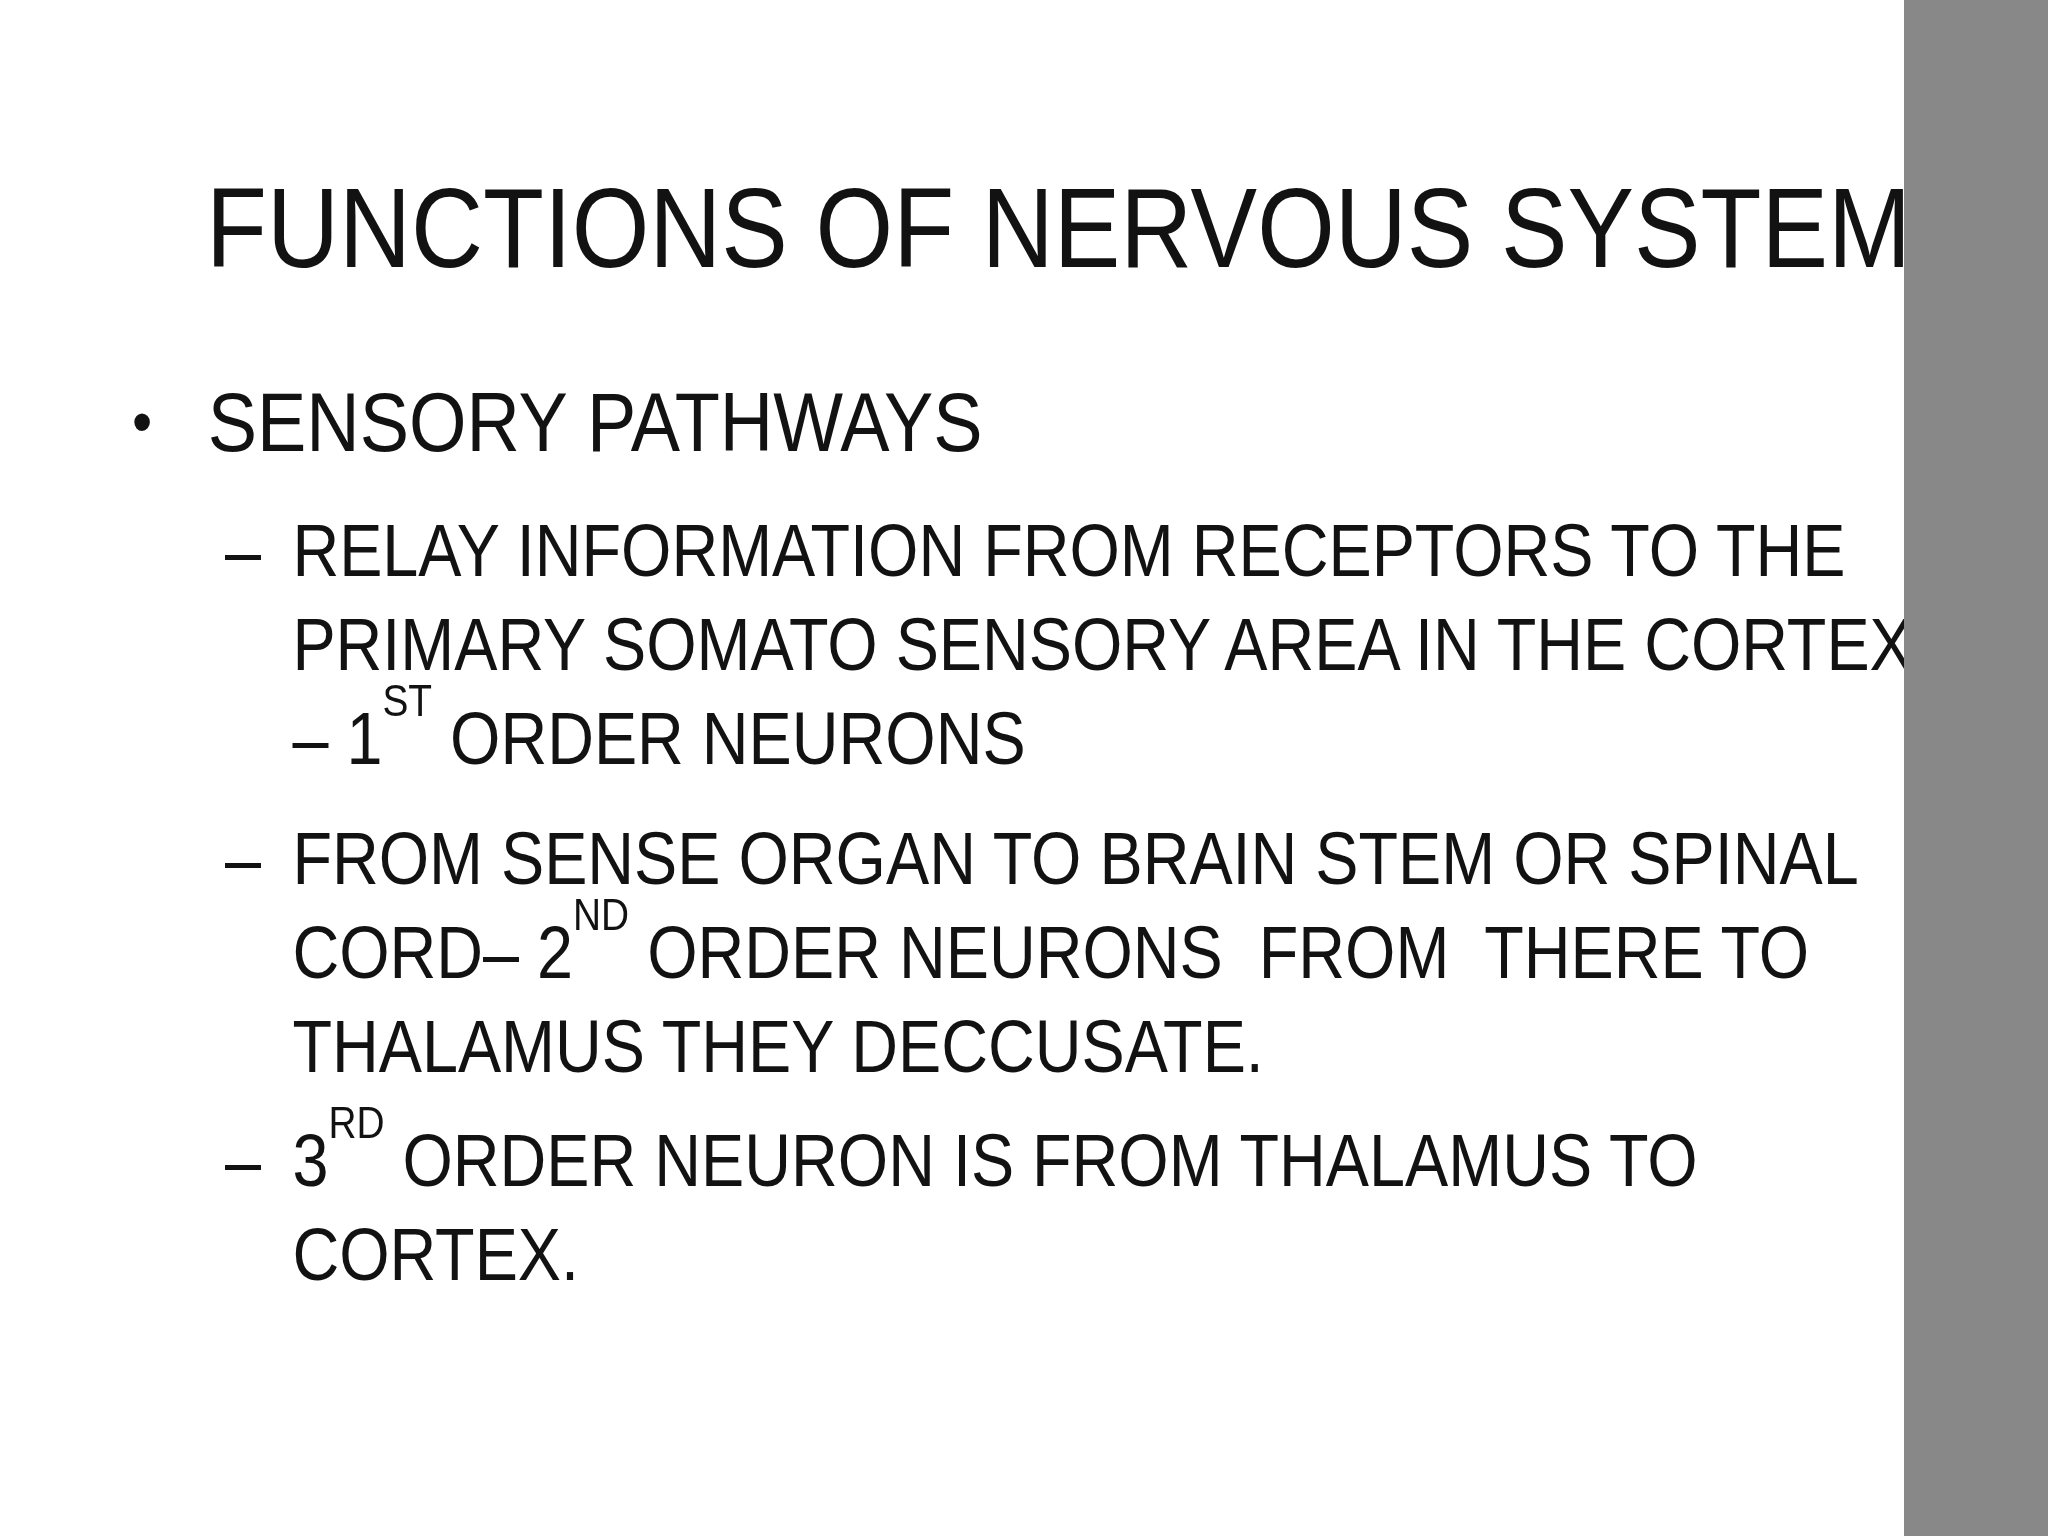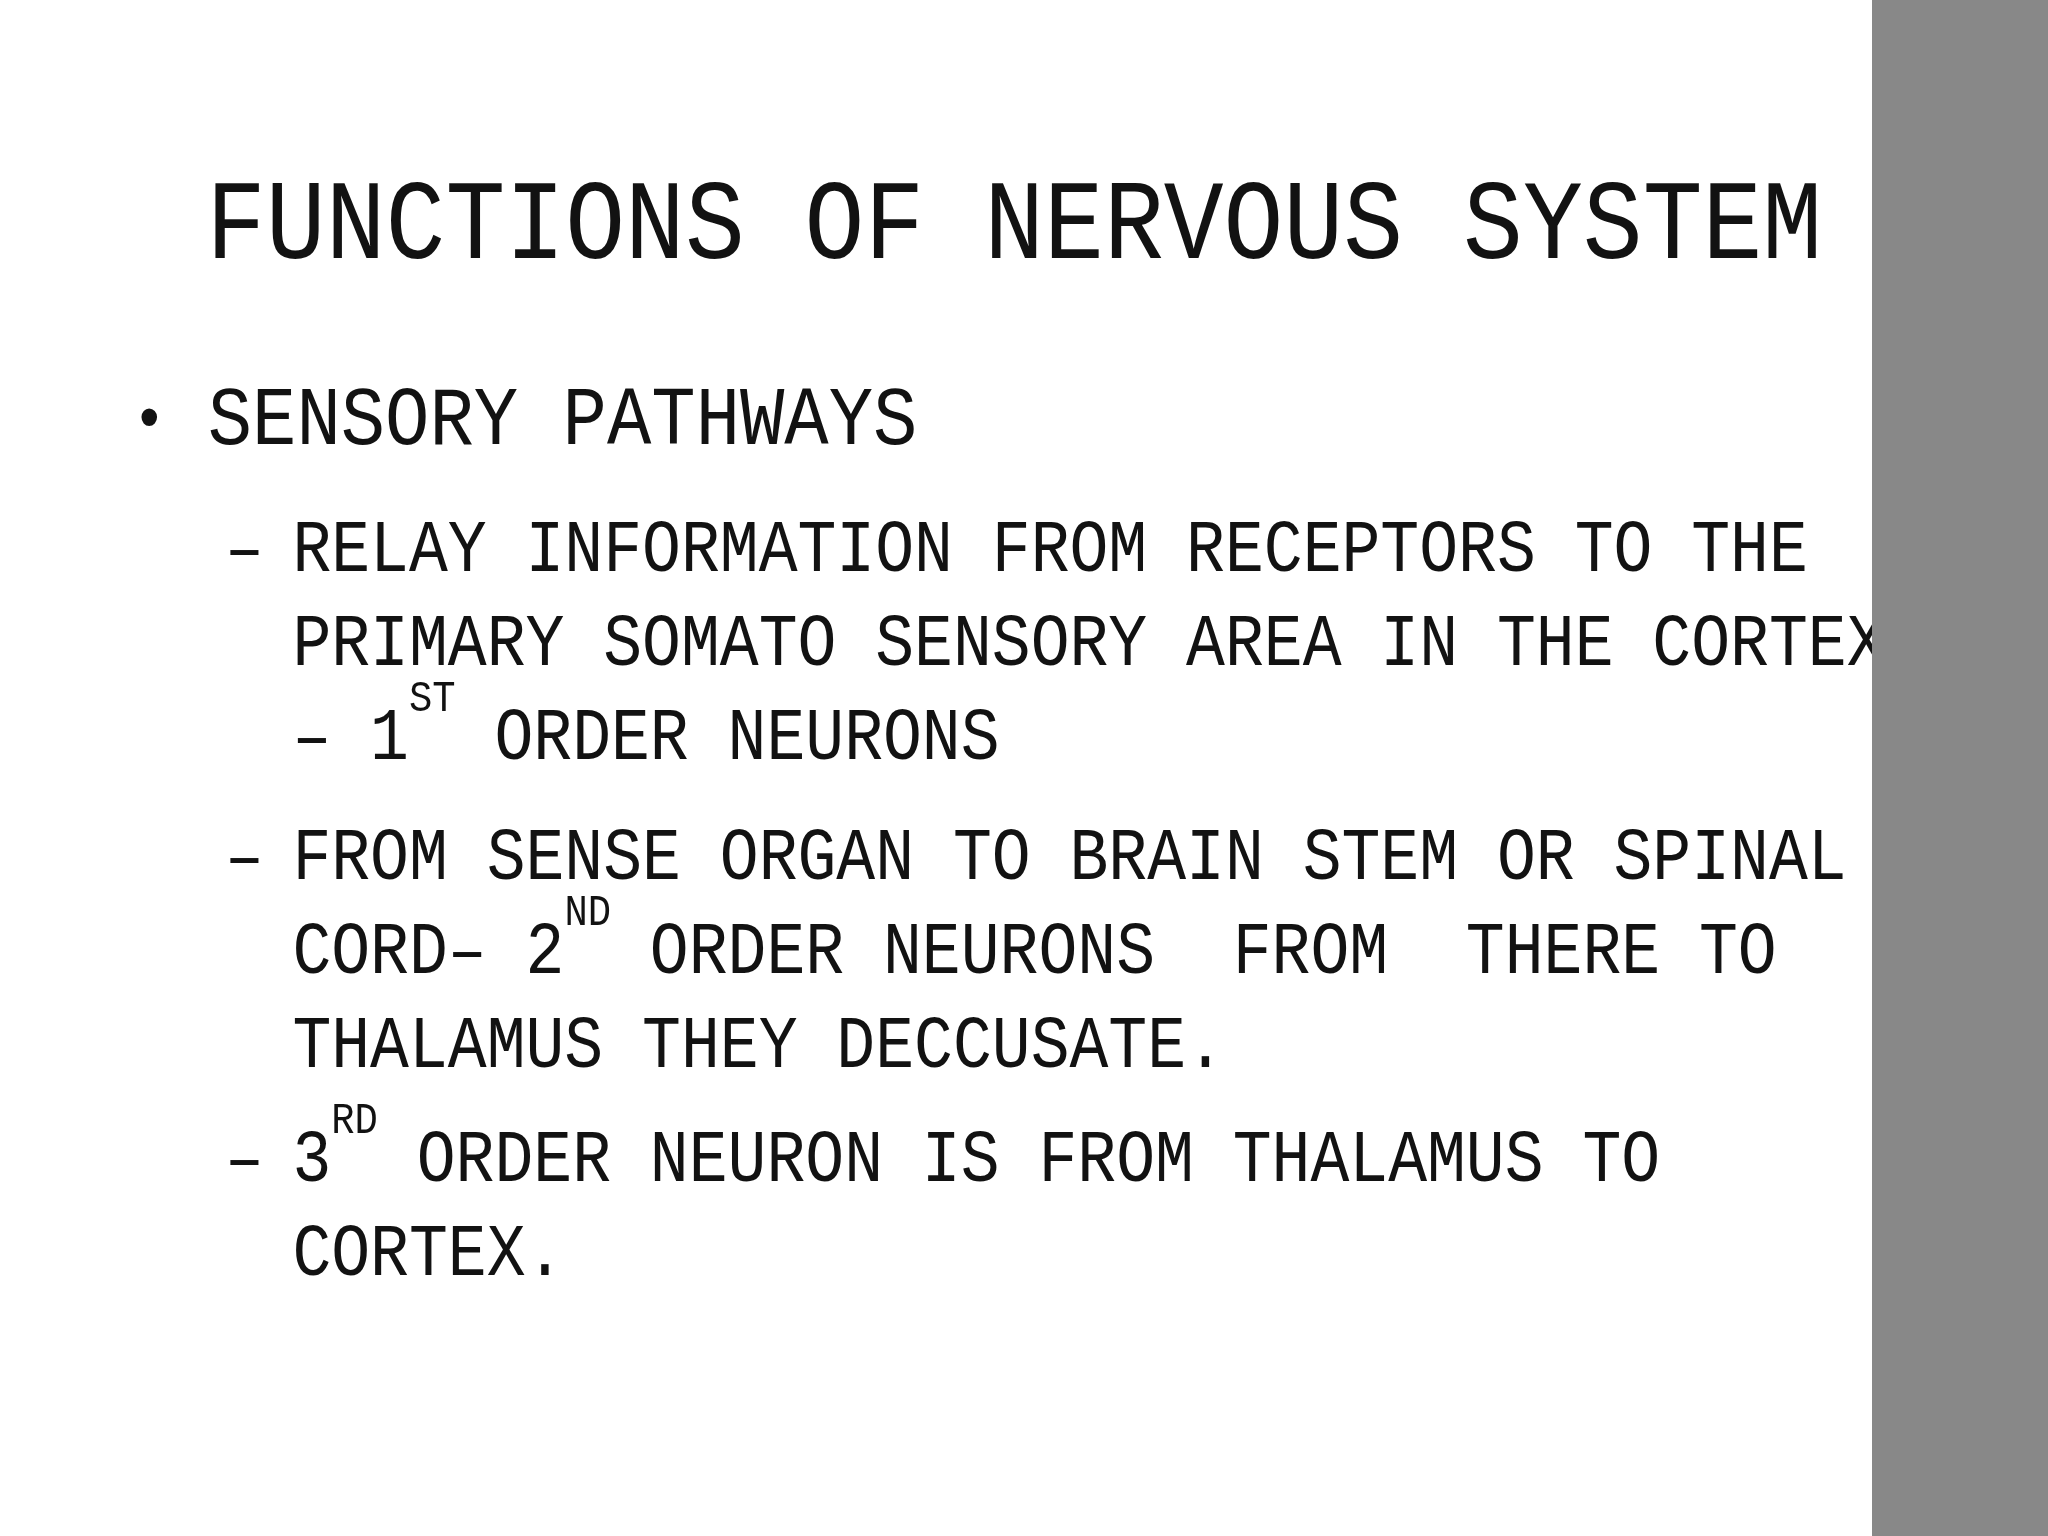--- a/index.html
+++ b/index.html
@@ -1,22 +1,23 @@
 <!DOCTYPE html>
 <html><head>
 <meta charset="utf-8">
 <style>
   html,body{margin:0;padding:0;background:#888;}
   .slide{
     position:relative;
     width:1872px;height:1536px;
     background:#ffffff;
     overflow:hidden;
-    font-family:Liberation Mono, monospace;
+    font-family:Liberation Sans, sans-serif;
     color:#121212;
+    padding-left:32px;
   }
   .title{
     position:absolute;
     left:206px;top:163px;
     margin:0;
     font-size:114px;
     font-weight:400;
     line-height:130px;
     white-space:pre;
     transform:scaleX(0.875);

